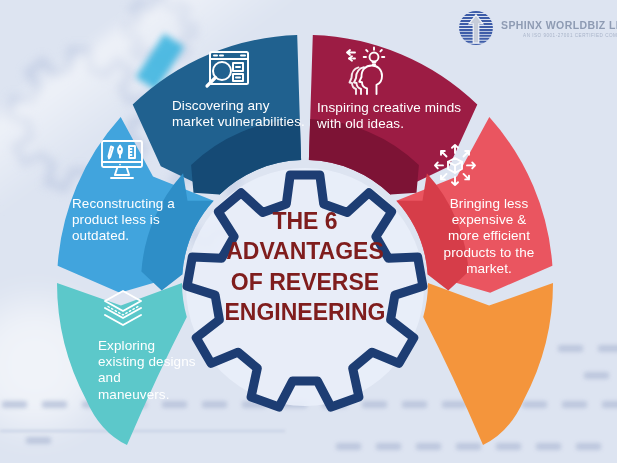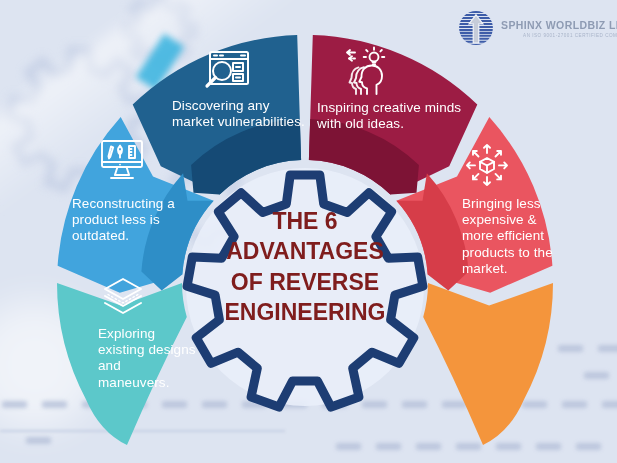--- a/index.html
+++ b/index.html
@@ -22,23 +22,23 @@
   
   .label{position:absolute;color:#fff;}
   .label .txt{white-space:pre-line;font-size:13.5px;line-height:1.2;letter-spacing:.1px;}
   .label .ic{display:block;}
   .lb-discovering{left:172px;top:48px;width:168px;}
   .lb-discovering .ic{margin:0 0 4px 30px;}
   .lb-inspiring{left:317px;top:46px;width:172px;}
   .lb-inspiring .ic{margin:0 0 4px 24px;}
   .lb-reconstructing{left:72px;top:138px;width:138px;}
   .lb-reconstructing .ic{margin:0 0 14px 24px;}
-  .lb-bringing{left:462px;top:140px;width:118px;}
+  .lb-bringing{left:430px;top:140px;width:118px;text-align:center;}
   .lb-bringing .ic{margin:0 0 6px 0;}
-  .lb-exploring{left:98px;top:276px;width:148px;}
+  .lb-exploring{left:98px;top:288px;width:148px;}
   .lb-exploring .ic{margin:0 0 6px 0;}
   .lb-creating{left:437px;top:288px;width:162px;}
   .lb-creating .ic{margin:0 0 6px 28px;}
   
   .center-title{position:absolute;left:205px;top:206px;width:200px;text-align:center;
     font-weight:bold;font-size:23px;line-height:1.32;color:#1D3D73;white-space:pre-line;}
   
   .logo{position:absolute;left:458px;top:10px;display:flex;align-items:center;gap:7px;}
   .logo-name{font-size:10.5px;font-weight:bold;color:#8E9BB3;letter-spacing:.4px;white-space:nowrap;}
   .logo-tagline{font-size:4.6px;color:#A9B4C9;letter-spacing:.5px;margin-top:2px;text-align:center;white-space:nowrap;}

